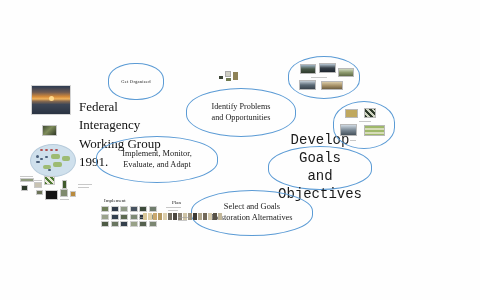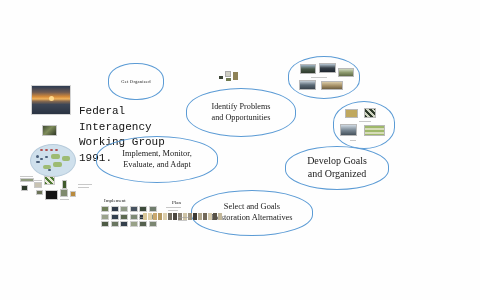--- a/index.html
+++ b/index.html
@@ -32,22 +32,23 @@
   }
   .b-identify{
     left:186px;top:88px;width:110px;height:49px;
     font-size:8.2px;
   }
   .b-implement{
     left:96px;top:136px;width:122px;height:47px;
     font-size:8.4px;
   }
   .b-goals{
-    left:285px;top:146px;width:104px;height:44px;
-    font-size:10px;
+    left:268px;top:146px;width:104px;height:44px;
+    font-size:14px;
+    font-family:Liberation Mono, monospace;
   }
   .b-select{
     left:191px;top:190px;width:122px;height:46px;
     font-size:8.4px;
   }
 
   
   .frame{
     position:absolute;
     border:1.5px solid #5b9bd5;
@@ -105,22 +106,22 @@
 
   
   .caption{
     position:absolute;color:#1a1a1a;
     font-family:"Liberation Serif", serif;
     white-space:nowrap;
   }
   .cap-implement{left:104px;top:198px;font-size:5px;}
   .cap-plan{left:172px;top:200px;font-size:5px;}
   .cap-attrib{
-    left:79px;top:104px;font-size:11px;line-height:1.42;
-    color:#111;white-space:normal;width:95px;font-family:Liberation Mono, monospace;
+    left:79px;top:98px;font-size:13px;line-height:1.42;
+    color:#111;white-space:normal;width:95px;
   }
 
   
   .micro{position:absolute;background:#9a9a9a;height:1px;opacity:.55;}
 
   
   .strip{position:absolute;left:143px;top:213px;display:flex;gap:1px;}
   .strip b{display:block;width:4px;height:7px;}
 </style>
 </head>
@@ -183,21 +184,21 @@
   <div class="bubble b-identify">
     <span>
       <em style="font-style:normal;display:block">Identify Problems</em>
       <em style="font-style:normal;display:block">and Opportunities</em>
     </span>
   </div>
 
   <div class="bubble b-goals">
     <span>
       <em style="font-style:normal;display:block">Develop Goals</em>
-      <em style="font-style:normal;display:block">and Organized</em>
+      <em style="font-style:normal;display:block">and Objectives</em>
     </span>
   </div>
 
   <div class="bubble b-select">
     <span>
       <em style="font-style:normal;display:block">Select and Goals</em>
       <em style="font-style:normal;display:block">Restoration Alternatives</em>
     </span>
   </div>
 

